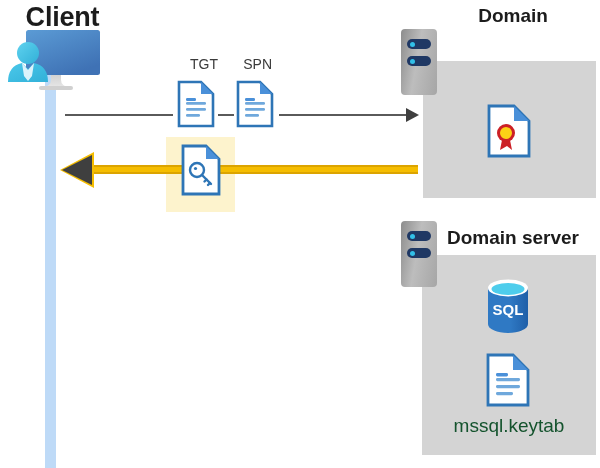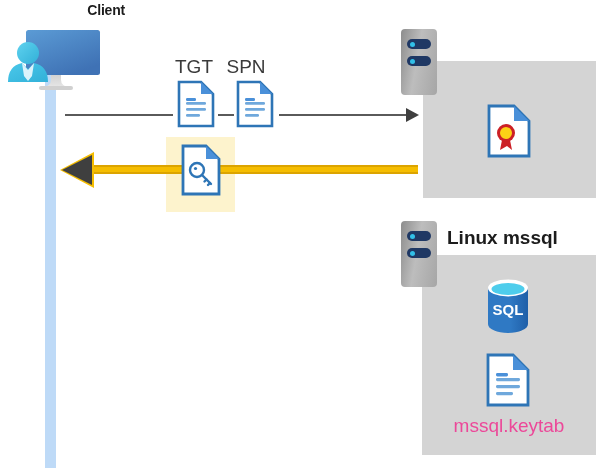--- a/index.html
+++ b/index.html
@@ -5,28 +5,28 @@
   html,body{margin:0;padding:0;background:#ffffff;}
   body{width:600px;height:468px;position:relative;overflow:hidden;
        font-family:"Liberation Sans","DejaVu Sans",sans-serif;}
 
   .abs{position:absolute;}
 
   
   #client-lifeline{left:45px;top:60px;width:11px;height:408px;background:#bedaf7;}
 
   
-  #client-title{left:0px;top:2px;width:125px;text-align:right;
-      font-size:14px;font-weight:bold;color:#1c1c1c;letter-spacing:-0.2px;}
+  #client-title{left:0px;top:2px;width:125px;text-align:center;
+      font-size:27px;font-weight:bold;color:#1c1c1c;letter-spacing:-0.2px;}
 
   
   #client-icon{left:6px;top:26px;width:100px;height:66px;}
 
   
-  .doc-label{font-size:19px;color:#3a3a3a;text-align:center;}
+  .doc-label{font-size:14px;color:#3a3a3a;text-align:right;}
   #tgt-label{left:170px;top:56px;width:48px;}
   #spn-label{left:220px;top:56px;width:52px;}
 
   
   #req-line-left{left:65px;top:114px;width:108px;height:2px;background:#5a5a5a;}
   #req-line-mid{left:218px;top:114px;width:16px;height:2px;background:#5a5a5a;}
   #req-line-right{left:279px;top:114px;width:130px;height:2px;background:#5a5a5a;}
   #req-arrowhead{left:406px;top:108px;width:0;height:0;
       border-top:7px solid transparent;border-bottom:7px solid transparent;
       border-left:13px solid #3f3f3f;}
@@ -61,21 +61,21 @@
   .rack-pill{position:absolute;left:6px;width:24px;height:10px;border-radius:5px;background:#1f3864;}
   .rack-dot{position:absolute;left:3px;top:2.5px;width:5px;height:5px;border-radius:50%;background:#32c0e8;}
 
   
   .server-title{font-size:19px;font-weight:bold;color:#1c1c1c;line-height:23px;}
   #dc-title{left:430px;top:4px;width:166px;text-align:center;}
   #linux-title{left:447px;top:226px;width:150px;text-align:left;}
 
   
   #keytab-label{left:422px;top:415px;width:174px;text-align:center;
-      font-size:19px;color:#ec4899;}
+      font-size:19px;color:#14532d;}
 
   
   .icon-wrap{position:absolute;}
 </style>
 </head>
 <body>
 
 <div class="abs" id="client-lifeline"></div>
 
 <div class="abs" id="client-title">Client</div>
@@ -180,20 +180,21 @@
 <div class="abs rack" id="dc-rack">
   <div class="rack-pill" style="top:10px;">
       <span class="rack-dot"></span>
     </div>
   <div class="rack-pill" style="top:27px;">
       <span class="rack-dot"></span>
     </div>
 </div>
 
 <div class="abs server-title" id="dc-title">
+  <div>Domain</div>
 </div>
 
 <div class="icon-wrap" style="left:487px;top:104px;">
   <svg width="44" height="54" viewBox="0 0 44 54" xmlns="http://www.w3.org/2000/svg">
     <path d="M2 2 H27 L42 17 V52 H2 Z" fill="#ffffff" stroke="#2e75b6" stroke-width="2.8"></path>
     <path d="M27 2 L42 17 H27 Z" fill="#4a90d9"></path>
 
     <path d="M16 31 L13 46 L20 42 L25 46 L22 31 Z" fill="#cc2026"></path>
 
     <circle cx="19" cy="29" r="9" fill="#cc2026"></circle>
@@ -205,21 +206,21 @@
 
 <div class="abs rack" id="linux-rack">
   <div class="rack-pill" style="top:10px;">
       <span class="rack-dot"></span>
     </div>
   <div class="rack-pill" style="top:27px;">
       <span class="rack-dot"></span>
     </div>
 </div>
 
-<div class="abs server-title" id="linux-title">Linux mssql</div>
+<div class="abs server-title" id="linux-title">Domain server</div>
 
 <div class="icon-wrap" style="left:482px;top:279px;">
   <svg width="52" height="54" viewBox="0 0 52 54" xmlns="http://www.w3.org/2000/svg">
     <defs>
       <linearGradient id="cyl" x1="0" y1="0" x2="1" y2="0">
         <stop offset="0%" stop-color="#2f79c4"></stop>
           <stop offset="55%" stop-color="#2f79c4"></stop>
         <stop offset="100%" stop-color="#1f5fa8"></stop>
       </linearGradient>
     </defs>

